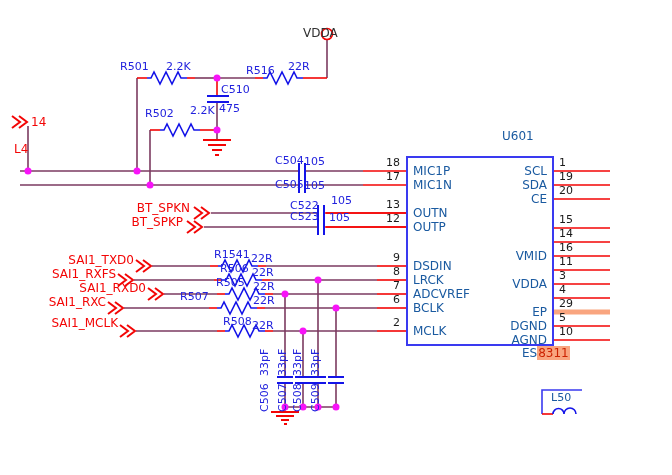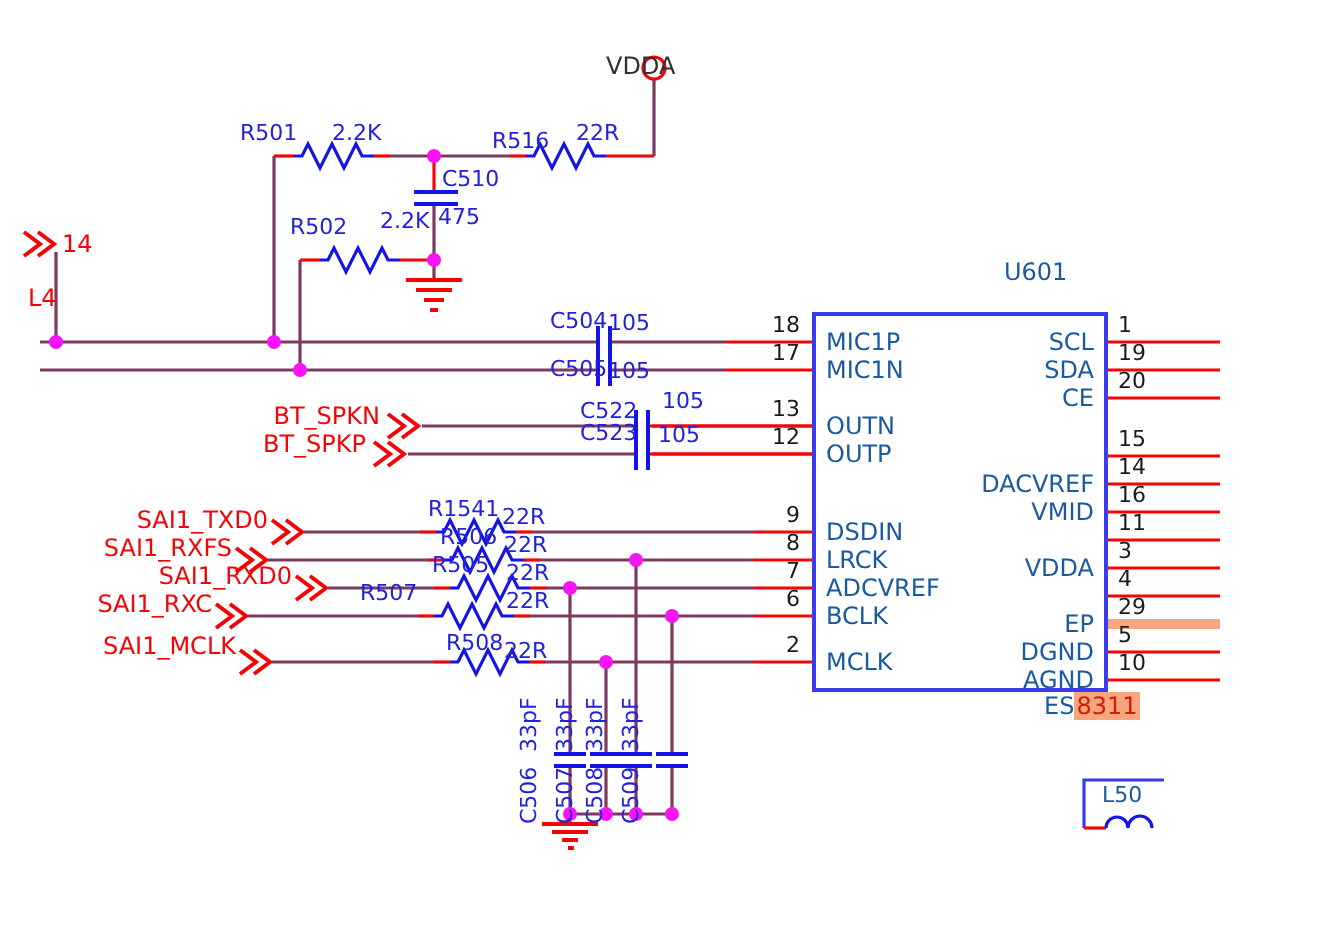--- a/index.html
+++ b/index.html
@@ -264,21 +264,20 @@
 <div class="txt pin-num right-al" style="left:362px;top:213px;width:38px;">12</div>
 <div class="txt pin-num right-al" style="left:362px;top:252px;width:38px;">9</div>
 <div class="txt pin-num right-al" style="left:362px;top:266px;width:38px;">8</div>
 <div class="txt pin-num right-al" style="left:362px;top:280px;width:38px;">7</div>
 <div class="txt pin-num right-al" style="left:362px;top:294px;width:38px;">6</div>
 <div class="txt pin-num right-al" style="left:362px;top:317px;width:38px;">2</div>
 
 <div class="txt pin-name right-al" style="left:447px;top:164px;width:100px;">SCL</div>
 <div class="txt pin-name right-al" style="left:447px;top:178px;width:100px;">SDA</div>
 <div class="txt pin-name right-al" style="left:447px;top:192px;width:100px;">CE</div>
-<div class="txt pin-name right-al" style="left:447px;top:235px;width:100px;">DACVREF</div>
 <div class="txt pin-name right-al" style="left:447px;top:249px;width:100px;">VMID</div>
 <div class="txt pin-name right-al" style="left:447px;top:277px;width:100px;">VDDA</div>
 <div class="txt pin-name right-al" style="left:447px;top:305px;width:100px;">EP</div>
 <div class="txt pin-name right-al" style="left:447px;top:319px;width:100px;">DGND</div>
 <div class="txt pin-name right-al" style="left:447px;top:333px;width:100px;">AGND</div>
 
 <div class="txt pin-num" style="left:559px;top:157px;">1</div>
 <div class="txt pin-num" style="left:559px;top:171px;">19</div>
 <div class="txt pin-num" style="left:559px;top:185px;">20</div>
 <div class="txt pin-num" style="left:559px;top:214px;">15</div>

